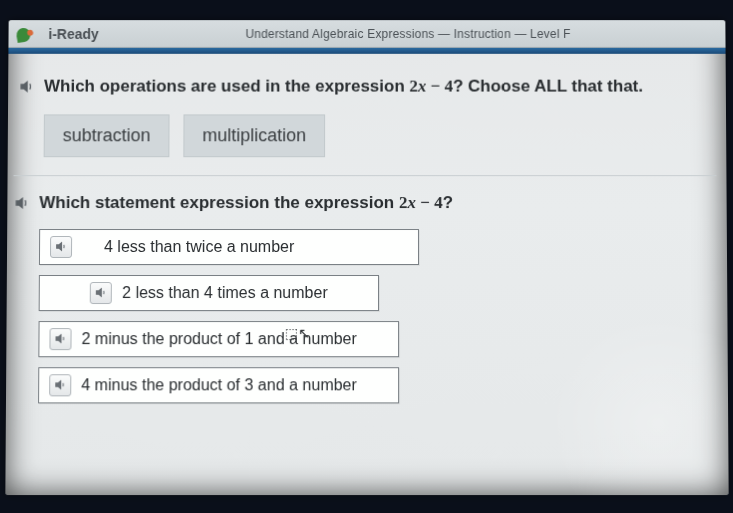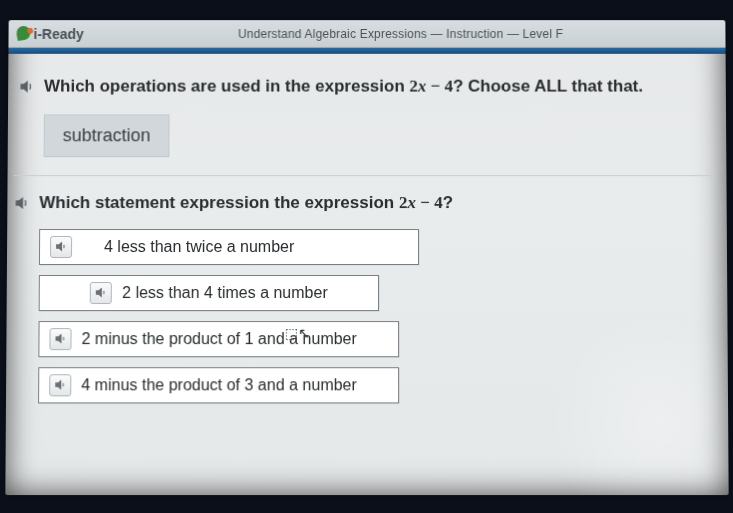--- a/index.html
+++ b/index.html
@@ -26,22 +26,22 @@
     .header {
       height: 28px;
       background: linear-gradient(180deg, #d7dde0, #c9d0d3);
       display: flex;
       align-items: center;
       padding: 0 8px;
       border-bottom: 1px solid #a8b0b4;
     }
     .logo {
       display: flex;
-      align-items: flex-start;
-      gap: 3px;
+      align-items: flex-end;
+      gap: 18px;
       font-weight: bold;
       color: #4a5055;
       font-size: 14px;
     }
     .logo-mark {
       width: 14px; height: 14px;
       background: #3a8a3a;
       border-radius: 50% 50% 50% 0;
       transform: rotate(-10deg);
       position: relative;
@@ -181,20 +181,21 @@
             <path d="M3 9v6h4l5 4V5L7 9H3z" fill="#5a6065"></path>
             <path d="M16 8c1.5 1.5 1.5 6.5 0 8"></path>
           </svg>
         </span>
         <span class="q-text">
           <span>Which operations are used in the expression </span><span class="expr"><span>2</span><span class="x">x</span><span> − </span><span>4</span></span><span>? Choose ALL that that.</span>
         </span>
       </div>
       <div class="chips">
         <div class="chip">subtraction</div>
+        <div class="chip">multiplication</div>
       </div>
     </div>
 
     <div>
       <div class="q-row">
         <span class="speaker">
           <svg viewBox="0 0 24 24" fill="none" stroke="#5a6065" stroke-width="2">
             <path d="M3 9v6h4l5 4V5L7 9H3z" fill="#5a6065"></path>
             <path d="M16 8c1.5 1.5 1.5 6.5 0 8"></path>
           </svg>

